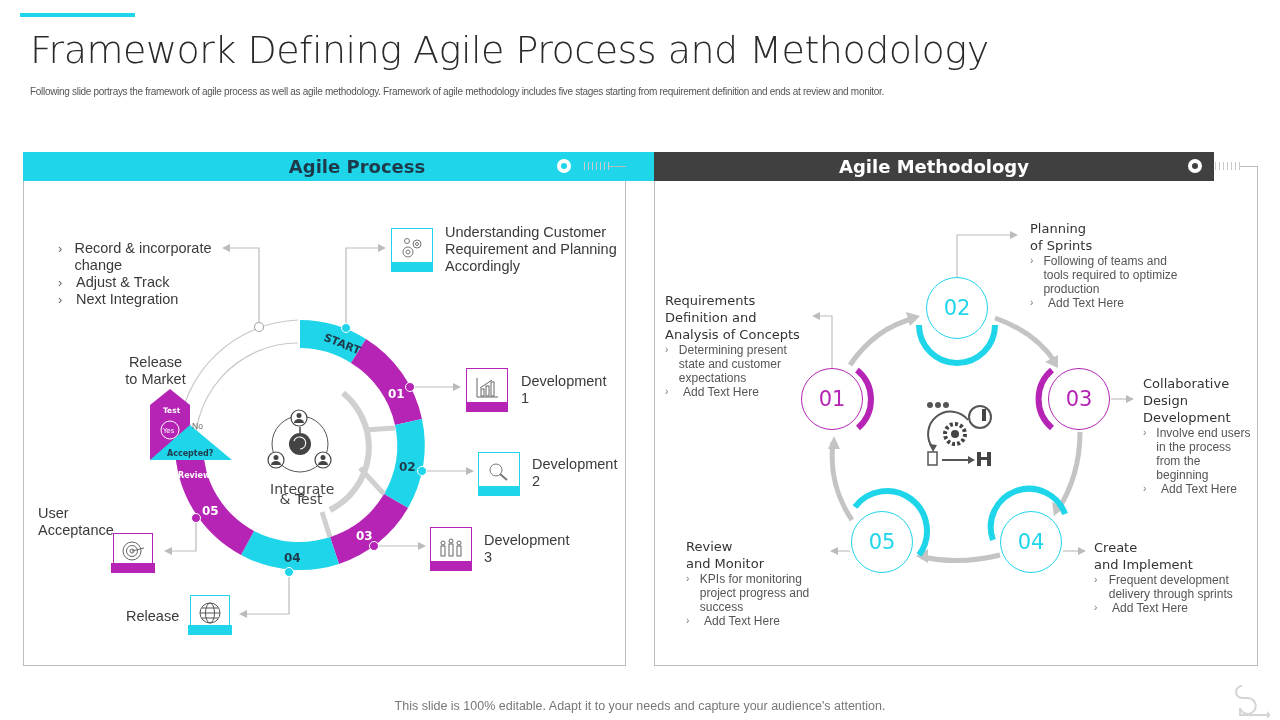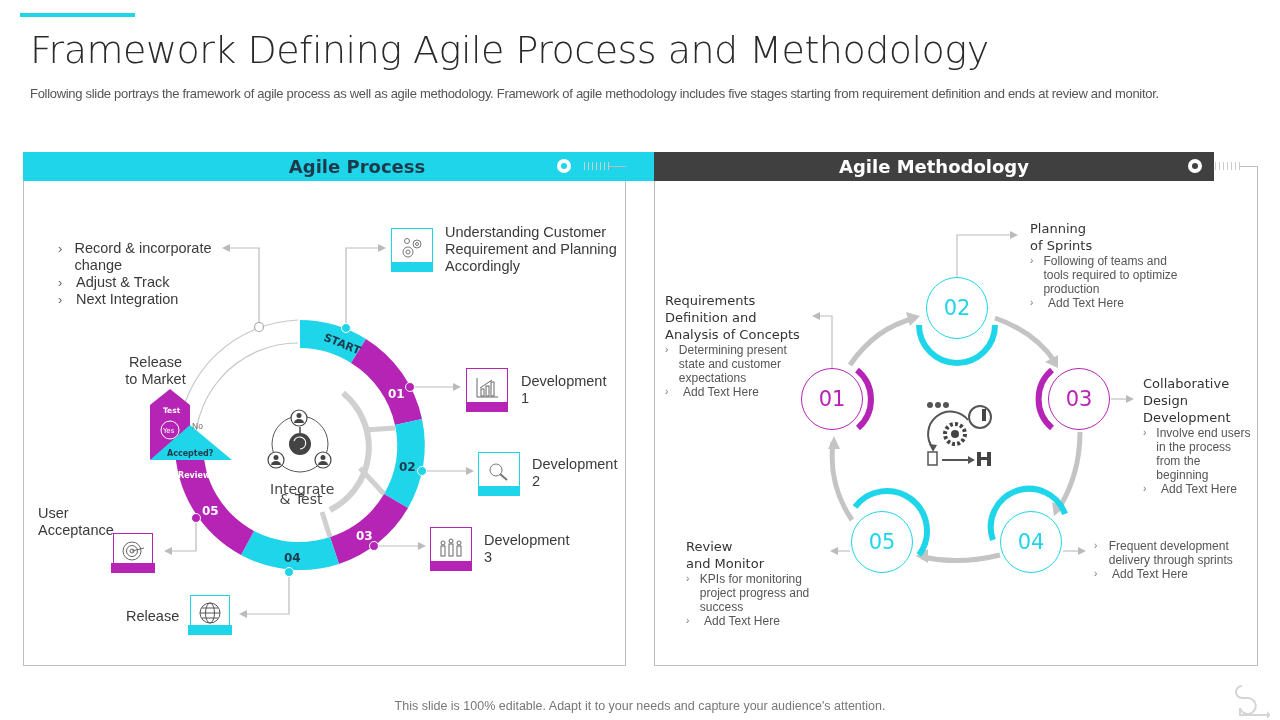--- a/index.html
+++ b/index.html
@@ -1,21 +1,21 @@
 <!DOCTYPE html>
 <html><head>
 <meta charset="utf-8">
 <style>
   *{box-sizing:border-box;margin:0;padding:0}
   html,body{width:1280px;height:720px;background:#fff;overflow:hidden}
   body{position:relative;font-family:"Liberation Sans",sans-serif;color:#333}
   .abs{position:absolute}
   .accent-bar{left:20px;top:13px;width:115px;height:4px;background:#1fd5ea}
   .title{left:30px;top:28px;font-size:38px;color:#2a2a2a;font-family:"DejaVu Sans",sans-serif;font-weight:300;letter-spacing:-0.5px;white-space:nowrap}
-  .subtitle{left:30px;top:86px;font-size:13px;color:#555;white-space:nowrap;letter-spacing:-0.3px}
+  .subtitle{left:30px;top:86px;font-size:10px;color:#555;white-space:nowrap;letter-spacing:-0.3px}
   .panel{border:1px solid #bdbdbd;background:#fff}
   .panel-head{height:29px;display:flex;align-items:center;justify-content:center;font-family:"DejaVu Sans",sans-serif;font-weight:bold;font-size:18px}
   .head-dot{width:14px;height:14px;border-radius:50%;border:4px solid #fff;background:transparent}
   .ticks{height:8px;background:repeating-linear-gradient(90deg,#ccc 0 1px,transparent 1px 4px)}
   .txt{font-size:14.5px;color:#3a3a3a;line-height:17px}
   .bul{display:flex;gap:10px}
   .bul .ch{color:#666;width:8px;font-size:13px}
   .iconbox{width:42px;height:40px;border:1px solid;background:#fff;display:flex;align-items:center;justify-content:center}
   .iconbase{height:10px}
   .mh{font-family:"DejaVu Sans",sans-serif;font-weight:normal;font-size:13px;color:#333;line-height:17px}
@@ -359,20 +359,24 @@
         <span>Involve end users in the process from the beginning</span>
       </div>
     <div class="bul">
         <span class="ch">›</span>
         <span>Add Text Here</span>
       </div>
   </div>
 </div>
 
 <div class="abs" style="left:1094px;top:539px;width:160px">
+  <div class="mh">
+      <div>Create</div>
+      <div>and Implement</div>
+    </div>
   <div class="ms">
     <div class="bul">
         <span class="ch">›</span>
         <span>Frequent development delivery through sprints</span>
       </div>
     <div class="bul">
         <span class="ch">›</span>
         <span>Add Text Here</span>
       </div>
   </div>

